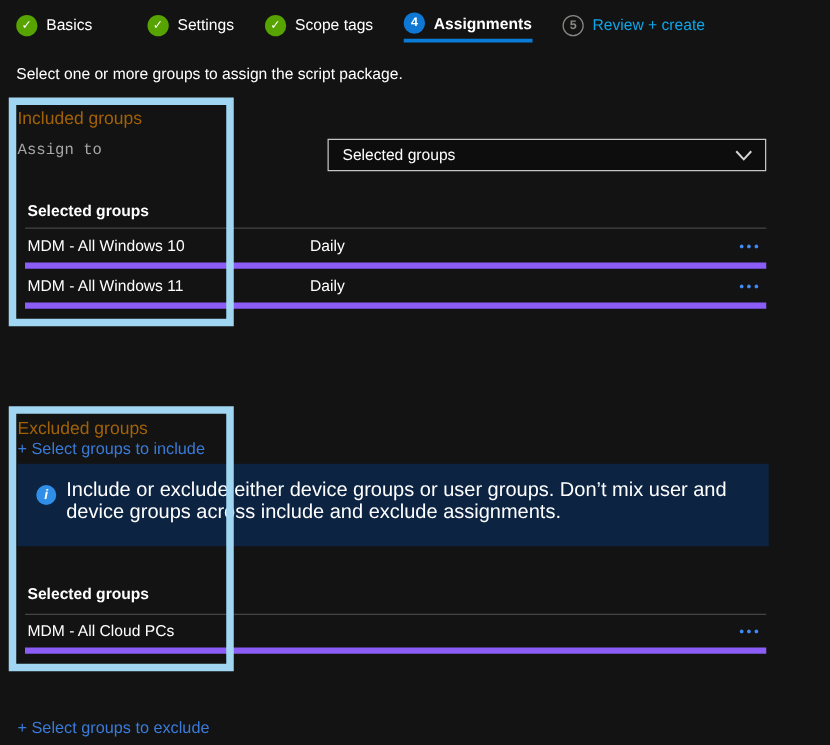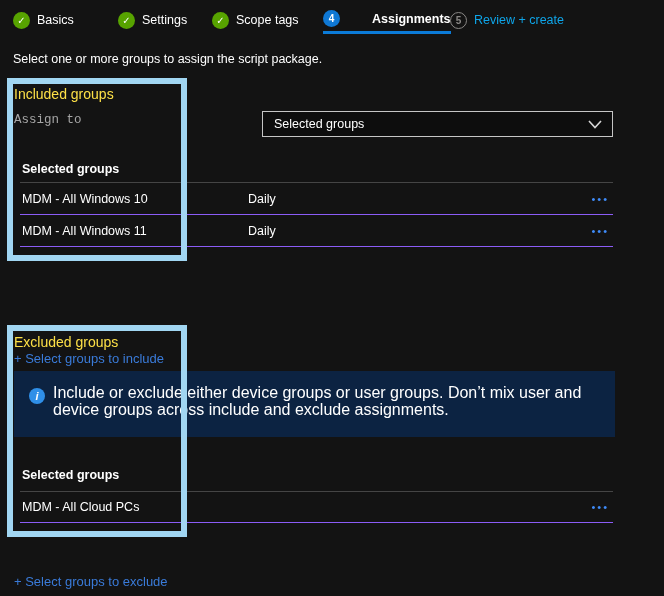--- a/index.html
+++ b/index.html
@@ -25,28 +25,28 @@
   .tab-5 { left:450px; }
   .step-icon {
     width:17px; height:17px; border-radius:50%;
     display:flex; align-items:center; justify-content:center;
     font-size:10px; font-weight:bold; flex:0 0 17px;
   }
   .step-done   { background:#57a300; color:#fff; }
   .step-current{ background:#0f78d4; color:#fff; }
   .step-future { background:transparent; border:1px solid #8a8886; color:#8a8886; }
   .tab-label   { color:#ffffff; }
-  .tab-4 .tab-label { font-weight:bold;margin-left:25px; }
+  .tab-4 .tab-label { font-weight:bold; }
   .tab-5 .tab-label { color:#0ea5e9; }
 
   
   .intro { position:absolute; left:13px; top:52px; }
 
   
-  .section-heading { position:absolute; left:14px; font-size:14px; color:#fde047; }
+  .section-heading { position:absolute; left:14px; font-size:14px; color:#a16207; }
   .heading-included { top:86px; }
   .heading-excluded { top:334px; }
   .assign-label { position:absolute; left:14px; top:113px; color:#a6a6a6;font-family:Liberation Mono, monospace; }
 
   
   .dropdown {
     position:absolute; left:262px; top:111px; width:351px; height:26px;
     background:#0d0d0d; border:1px solid #c5c5c5;
     display:flex; align-items:center; justify-content:space-between;
     padding:0 10px 0 11px; cursor:pointer;
@@ -58,21 +58,21 @@
   .grid-included { top:155px; }
   .grid-excluded { top:458px; }
   .grid-header {
     display:flex; align-items:center; font-weight:bold;
     border-bottom:1px solid #454545;
   }
   .grid-included .grid-header { height:28px; }
   .grid-excluded .grid-header { height:34px; }
   .grid-row {
     display:flex; align-items:center; height:32px;
-    border-bottom:1px solid #8b5cf6; cursor:default;
+    border-bottom:5px solid #8b5cf6; cursor:default;
   }
   .grid-excluded .grid-row { height:31px; }
   .col-group    { width:228px; padding-left:2px; }
   .col-schedule { flex:1; }
   .col-more     { width:40px; text-align:right; padding-right:4px; }
   .more-btn {
     color:#3f8cfa; font-size:11px; letter-spacing:2px;
     cursor:pointer; user-select:none;
   }
 

